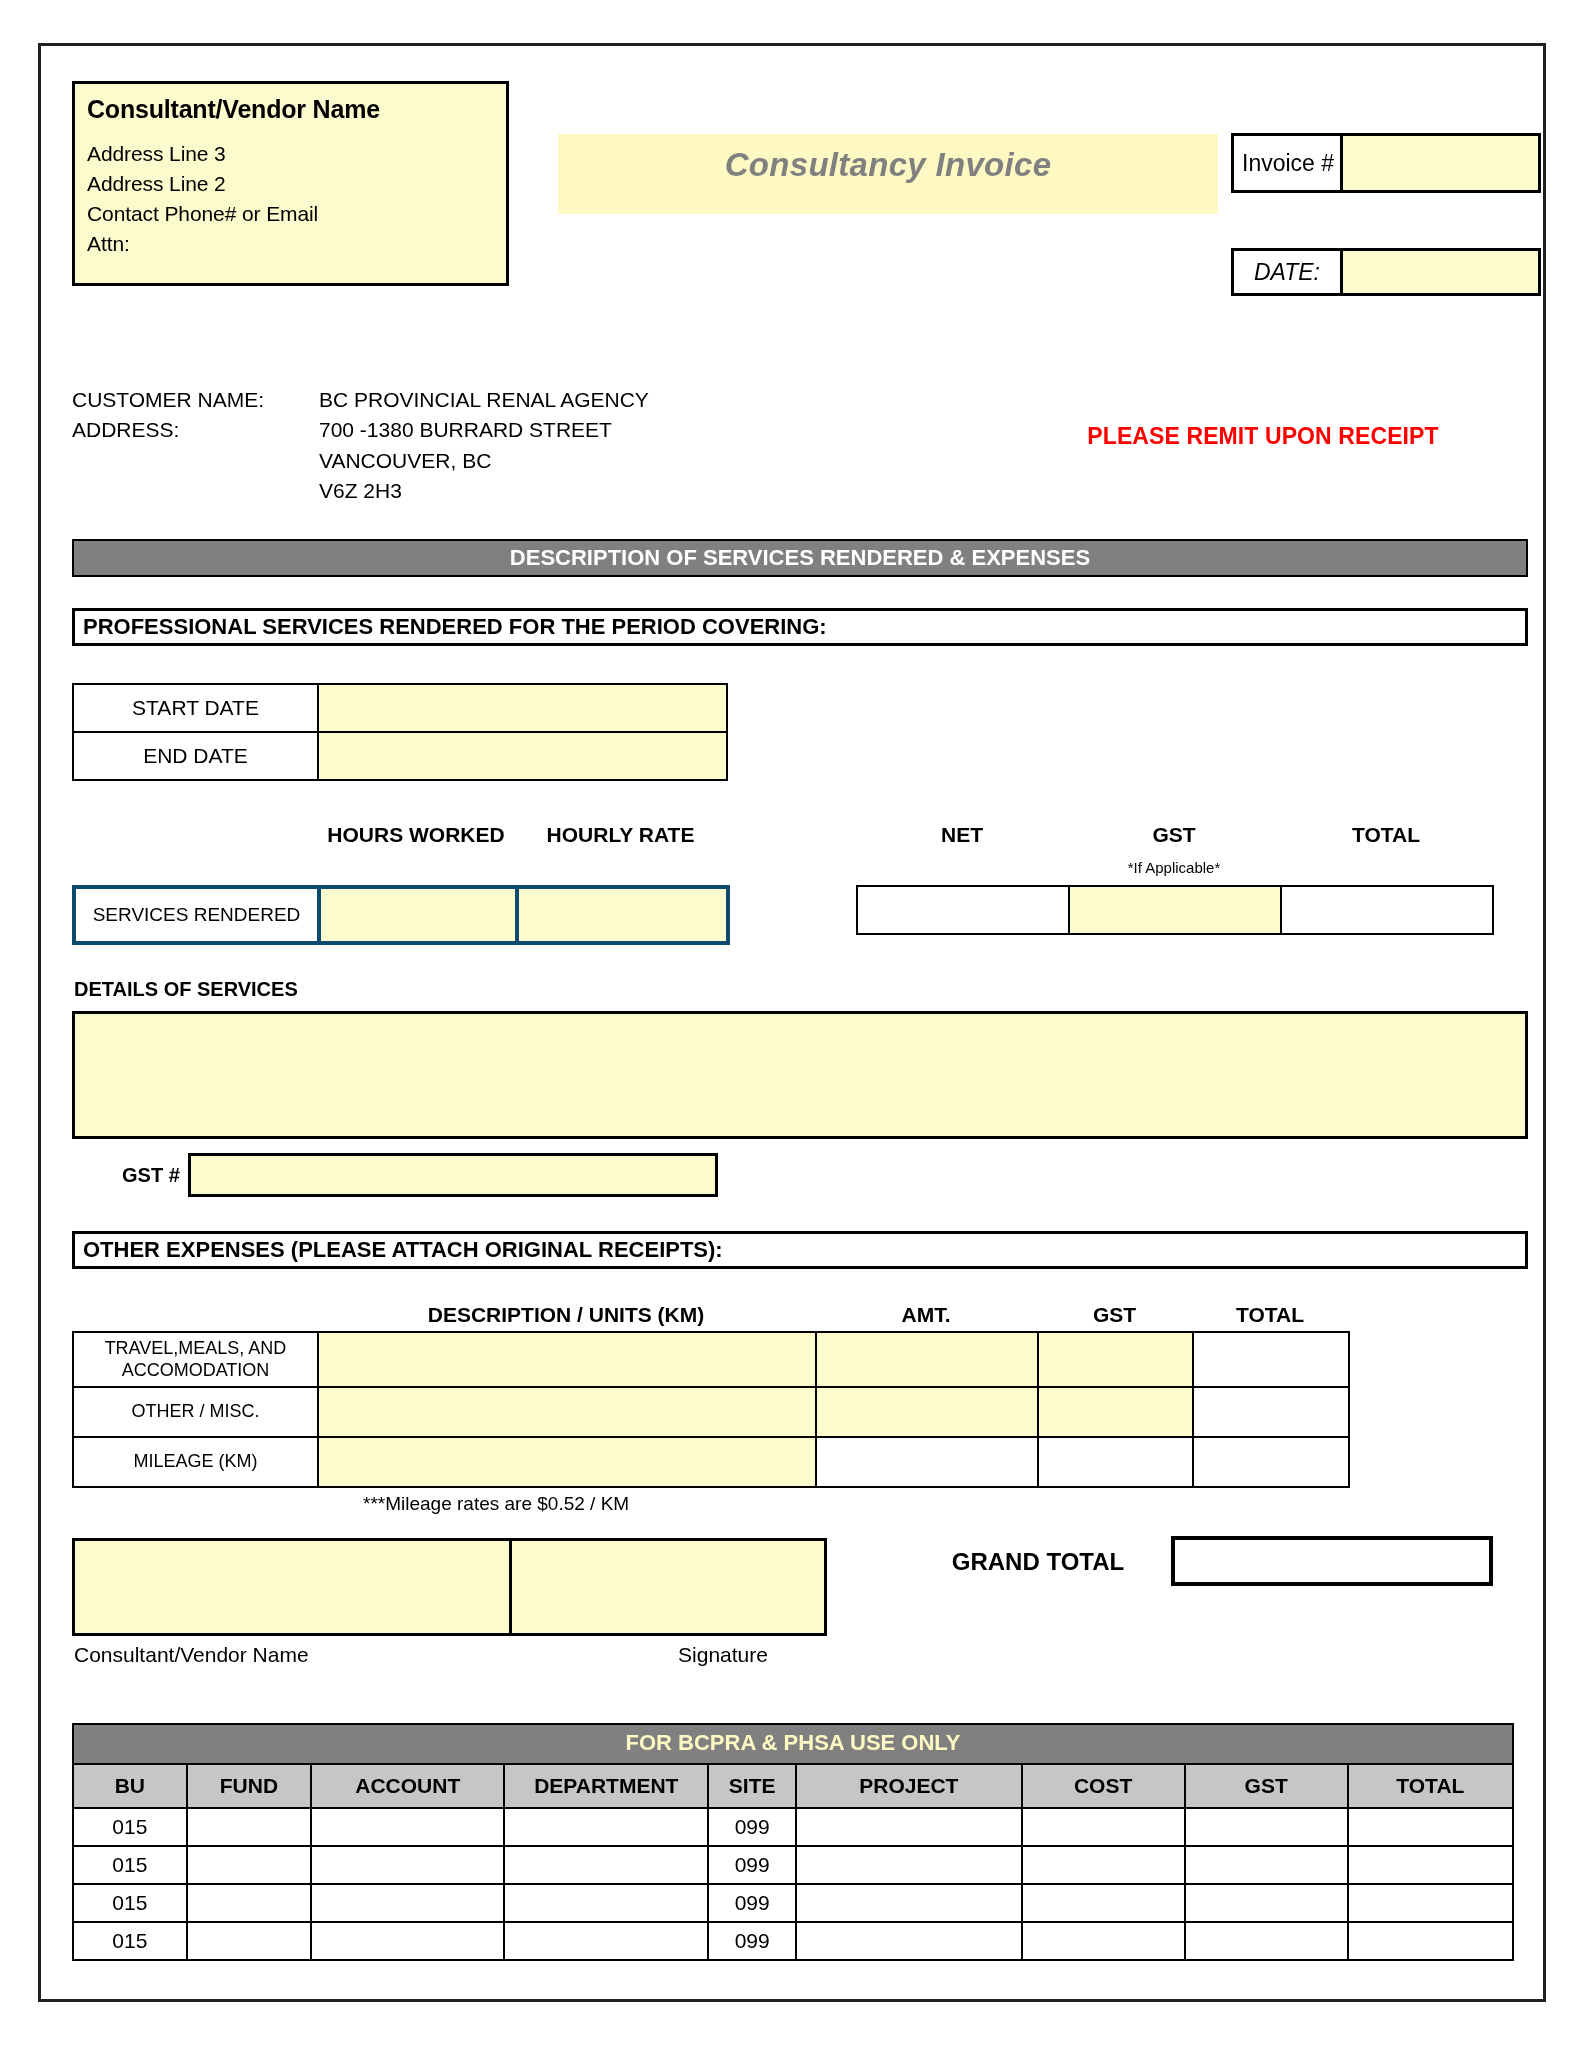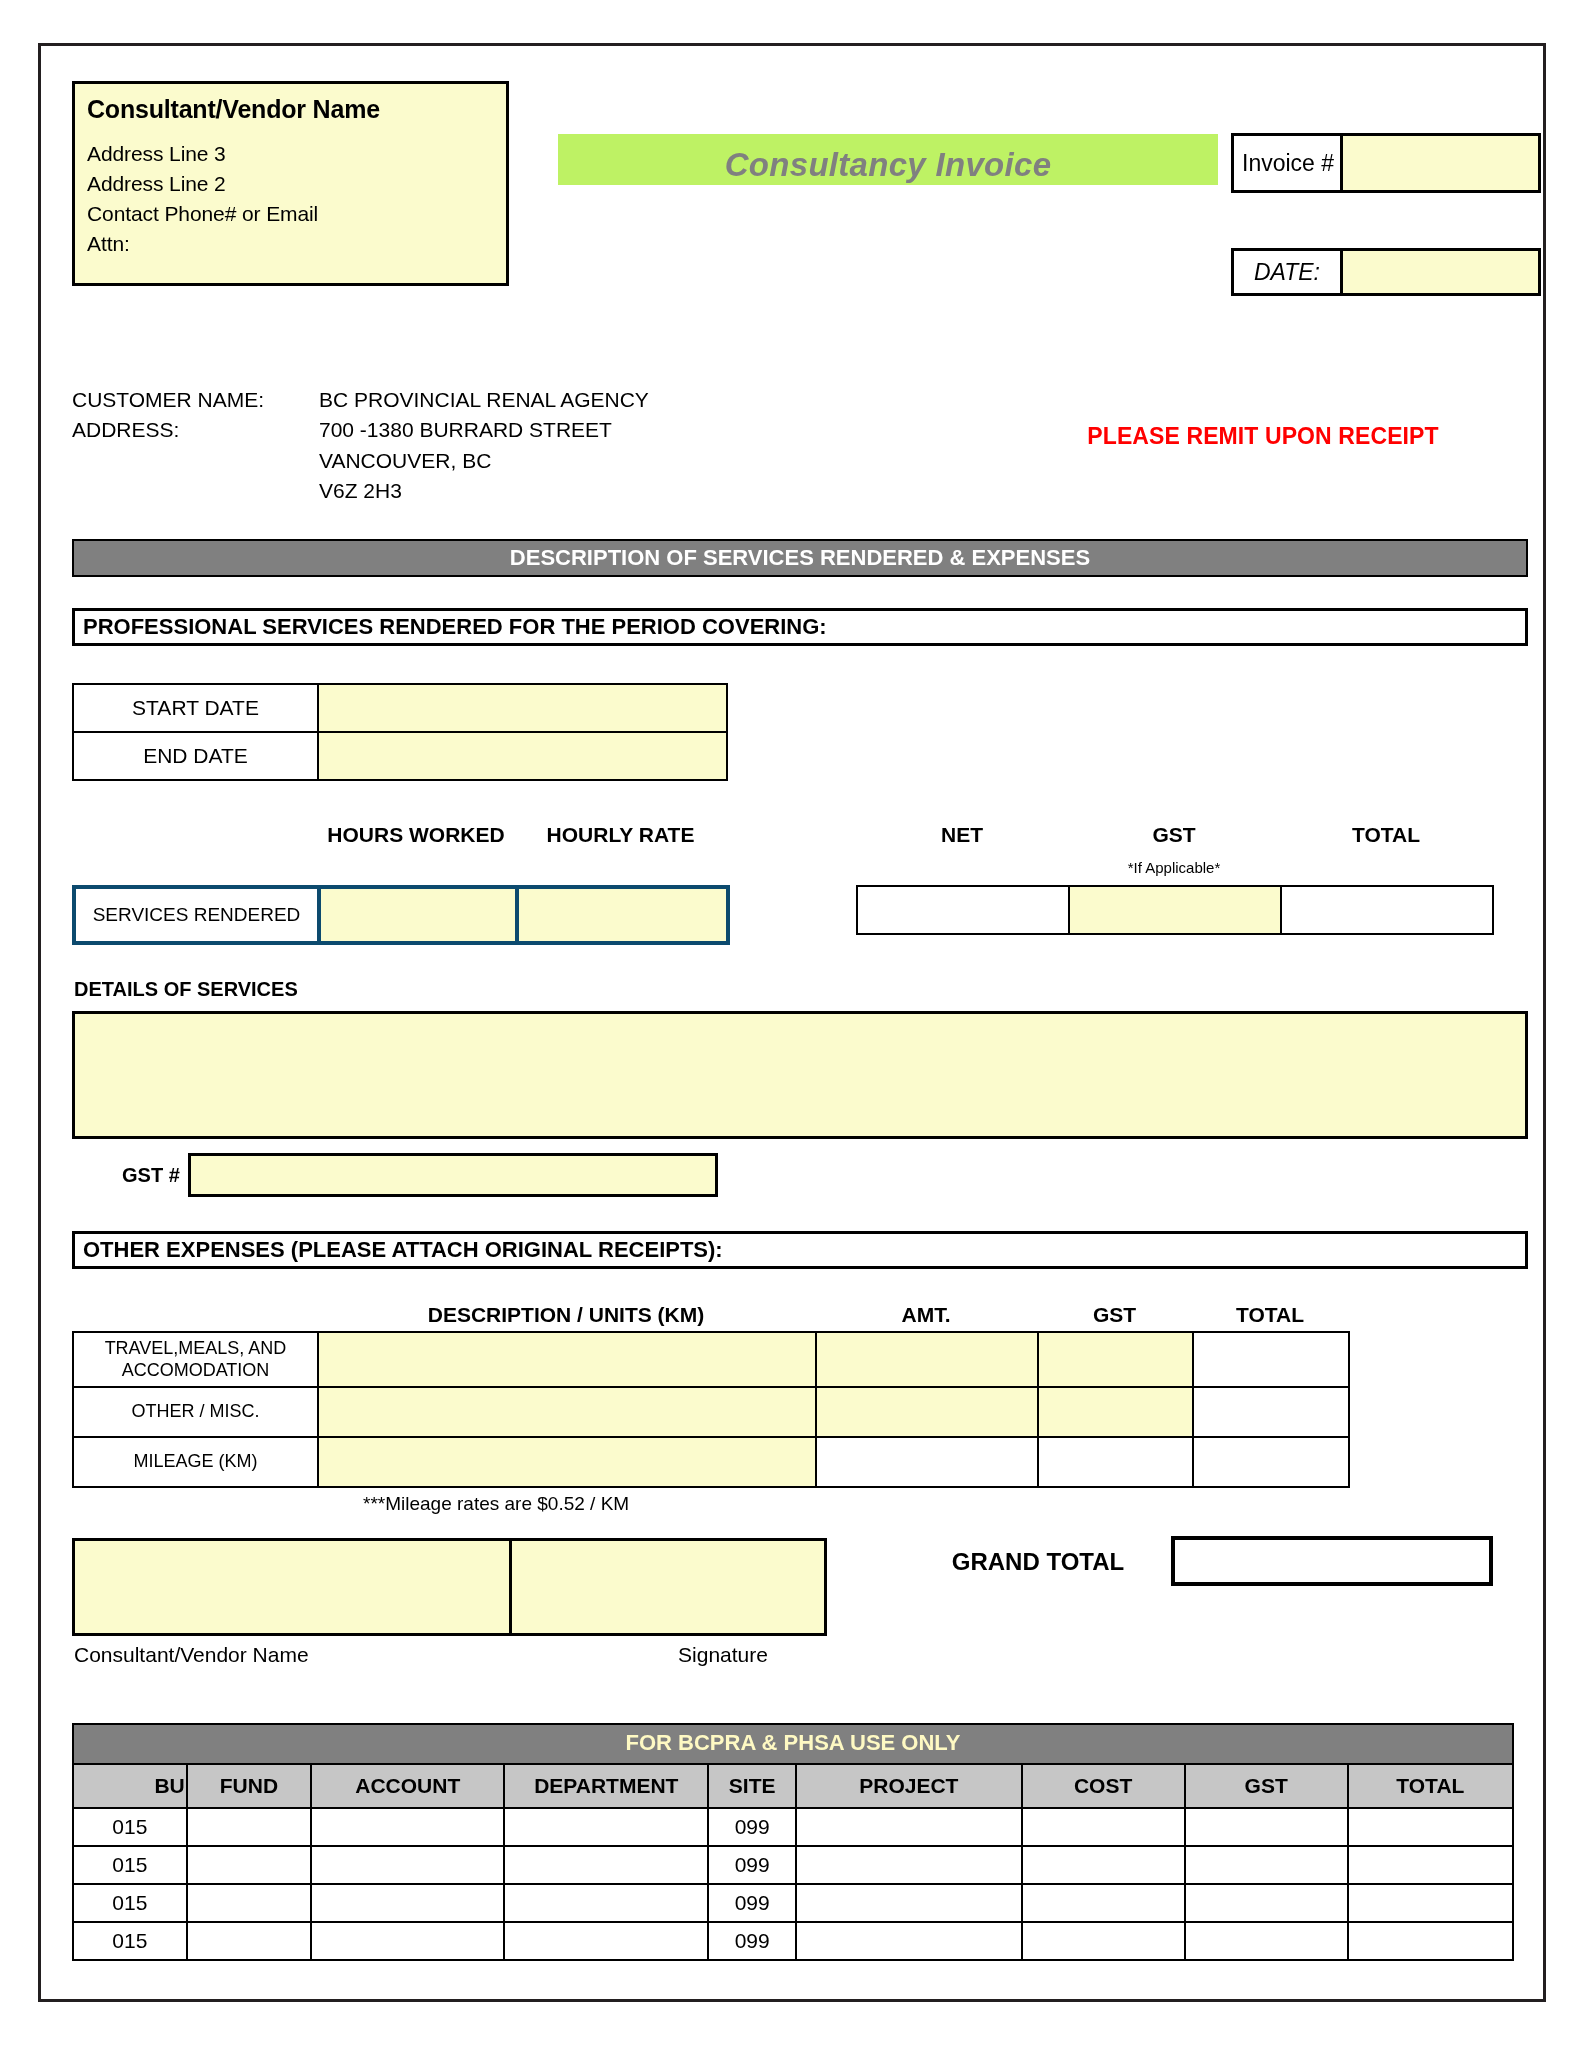--- a/index.html
+++ b/index.html
@@ -58,22 +58,22 @@
   }
   .vendor-line {
     font-size: 21px;
     line-height: 1.42;
     letter-spacing: -0.1px;
   }
 
   .title-bar {
     position: absolute;
     left: 500px; top: 71px;
-    width: 660px; height: 51px;
-    background: #bef264;
+    width: 660px; height: 80px;
+    background: #fef9c3;
   }
   .title-bar span {
     display: block;
     text-align: center;
     line-height: 62px;
     font-size: 33px;
     font-weight: bold;
     font-style: italic;
     color: #808080;
     letter-spacing: 0.3px;
@@ -376,21 +376,21 @@
     font-size: 21px;
     font-weight: bold;
   }
   .bcpra-table td {
     background: #ffffff;
     border: 2px solid #000000;
     height: 38px;
     font-size: 21px;
     text-align: center;
   }
-  .w-bu    { width: 106px; text-align: right; }
+  .w-bu    { width: 106px; }
   .w-fund  { width: 116px; }
   .w-acct  { width: 180px; }
   .w-dept  { width: 190px; }
   .w-site  { width: 82px; }
   .w-proj  { width: 210px; }
   .w-cost  { width: 152px; }
   .w-gst   { width: 152px; }
   .w-total { width: 154px; }
 </style>
 </head>

